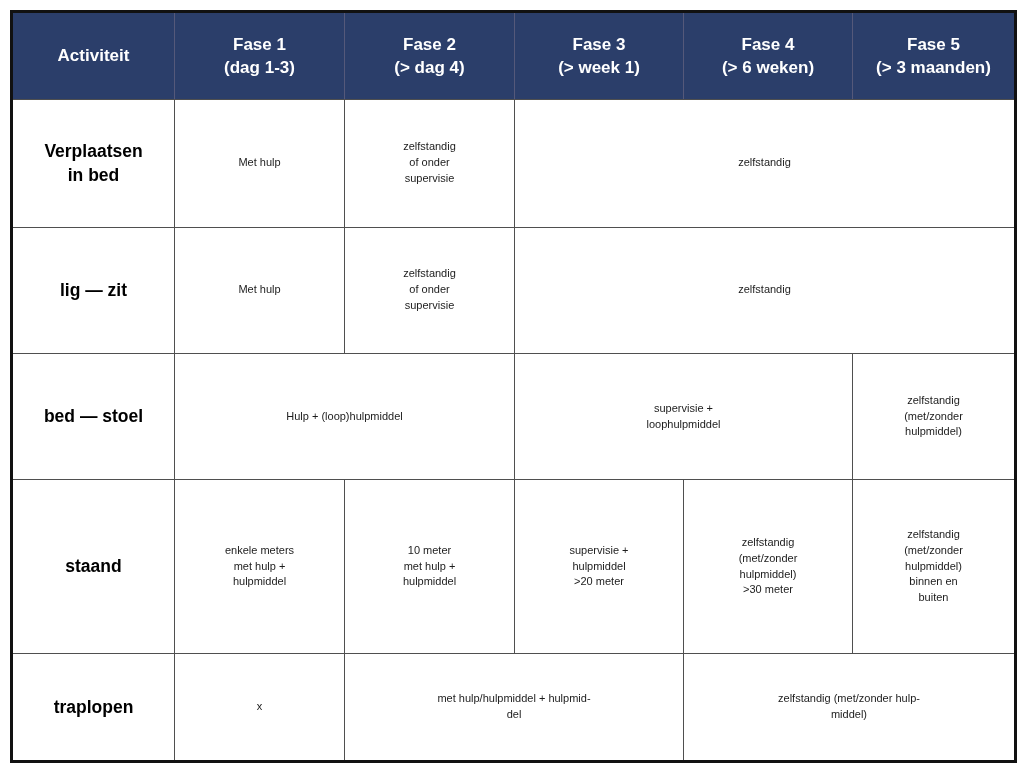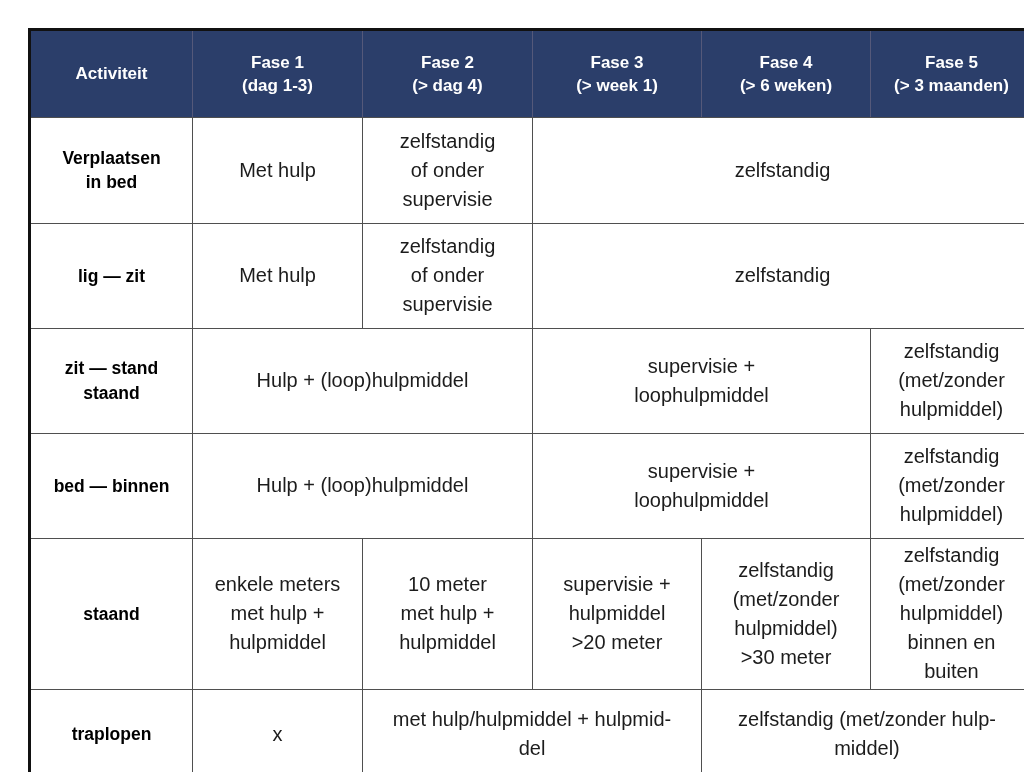--- a/index.html
+++ b/index.html
@@ -12,21 +12,21 @@
   }
   *{box-sizing:border-box;margin:0;padding:0;}
   html,body{background:var(--background);}
   body{
     width:1024px;height:772px;
     font-family:"Liberation Sans","DejaVu Sans",sans-serif;
     position:relative;
   }
   .page{
     position:absolute;left:0;top:0;width:1024px;height:772px;
-    padding:28px;background:var(--background);
+    padding:10px;background:var(--background);
   }
   table.phase-table{
     width:1004px;height:753px;
     border-collapse:collapse;
     table-layout:fixed;
     border:3px solid var(--outer-border);
     background:var(--background);
   }
   .phase-table th,.phase-table td{
     border:1.5px solid var(--inner-border);
@@ -51,21 +51,21 @@
     font-weight:700;
     color:#000000;
     font-size:17.5px;
     line-height:1.4;
     background:var(--background);
   }
   
   .phase-table tbody td{
     font-weight:400;
     color:var(--body-text);
-    font-size:20px;
+    font-size:11px;
     line-height:1.45;
     background:var(--background);
     margin-left:48px;
   }
   
   tr.rh{height:88px;}
   tr.r1{height:105px;}
   tr.r2{height:104px;}
   tr.r3{height:104px;}
   tr.r4{height:104px;}
@@ -111,32 +111,22 @@
         <td colspan="3">zelfstandig</td>
       </tr>
       <tr class="r2">
         <th class="act">lig — zit</th>
         <td>Met hulp</td>
         <td>zelfstandig
 of onder
 supervisie</td>
         <td colspan="3">zelfstandig</td>
       </tr>
-      <tr class="r3">
-        <th class="act">zit — stand
-staand</th>
-        <td colspan="2">Hulp + (loop)hulpmiddel</td>
-        <td colspan="2">supervisie +
-loophulpmiddel</td>
-        <td>zelfstandig
-(met/zonder
-hulpmiddel)</td>
-      </tr>
       <tr class="r4">
-        <th class="act">bed — binnen</th>
+        <th class="act">bed — stoel</th>
         <td colspan="2">Hulp + (loop)hulpmiddel</td>
         <td colspan="2">supervisie +
 loophulpmiddel</td>
         <td>zelfstandig
 (met/zonder
 hulpmiddel)</td>
       </tr>
       <tr class="r5">
         <th class="act">staand</th>
         <td>enkele meters

